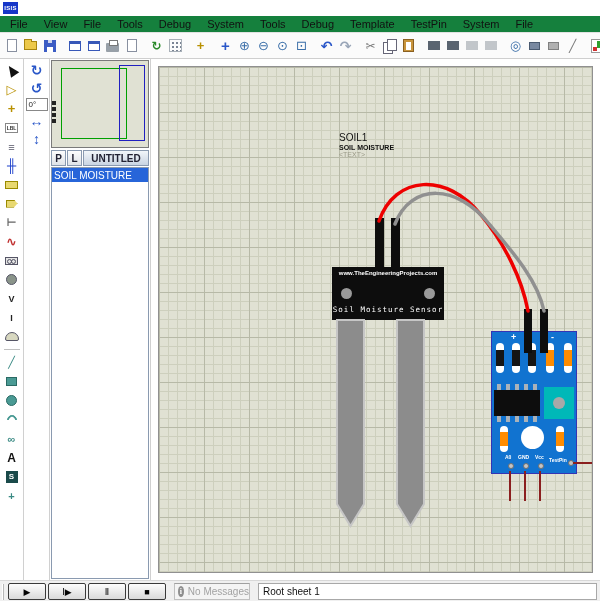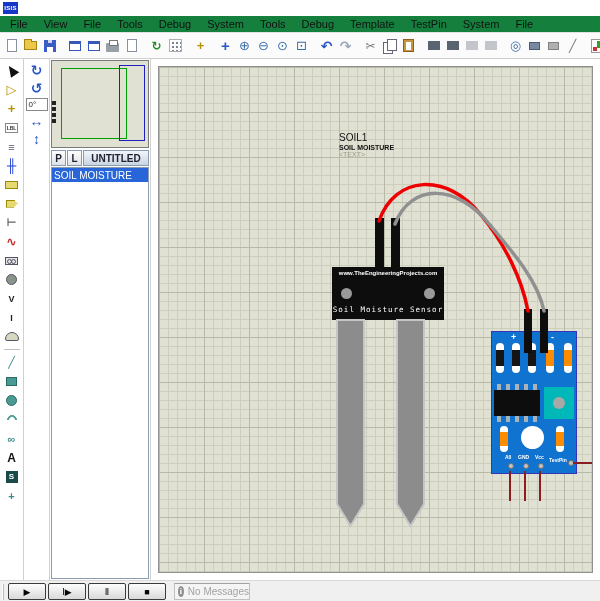--- a/index.html
+++ b/index.html
@@ -400,13 +400,16 @@
 <div class="statusbar">
   <div class="grip"></div>
   <div class="sim-btn">▶</div>
   <div class="sim-btn">Ⅰ▶</div>
   <div class="sim-btn">Ⅱ</div>
   <div class="sim-btn">■</div>
   <div class="msg-panel">
     <span class="info-ic">i</span>
     <span class="msg-text">No Messages</span>
   </div>
+  <div class="sheet-panel">
+    <span>Root sheet 1</span>
+  </div>
 </div>
 
 </body></html>

